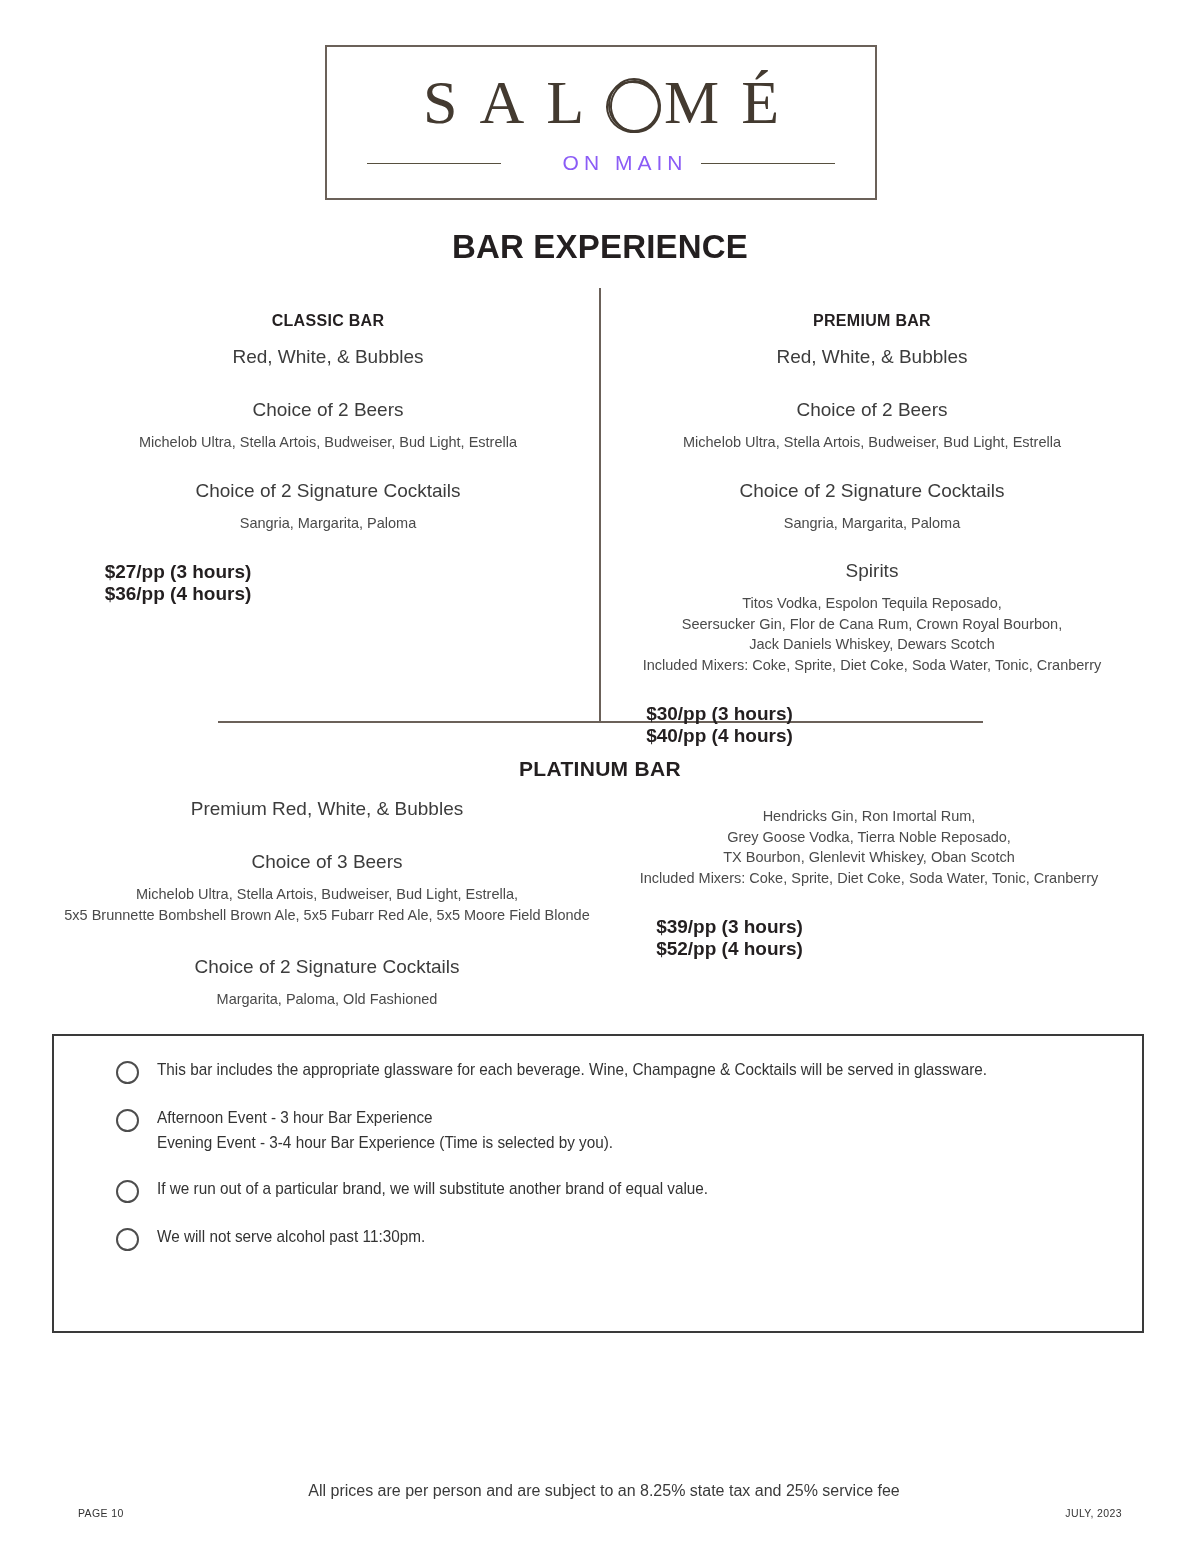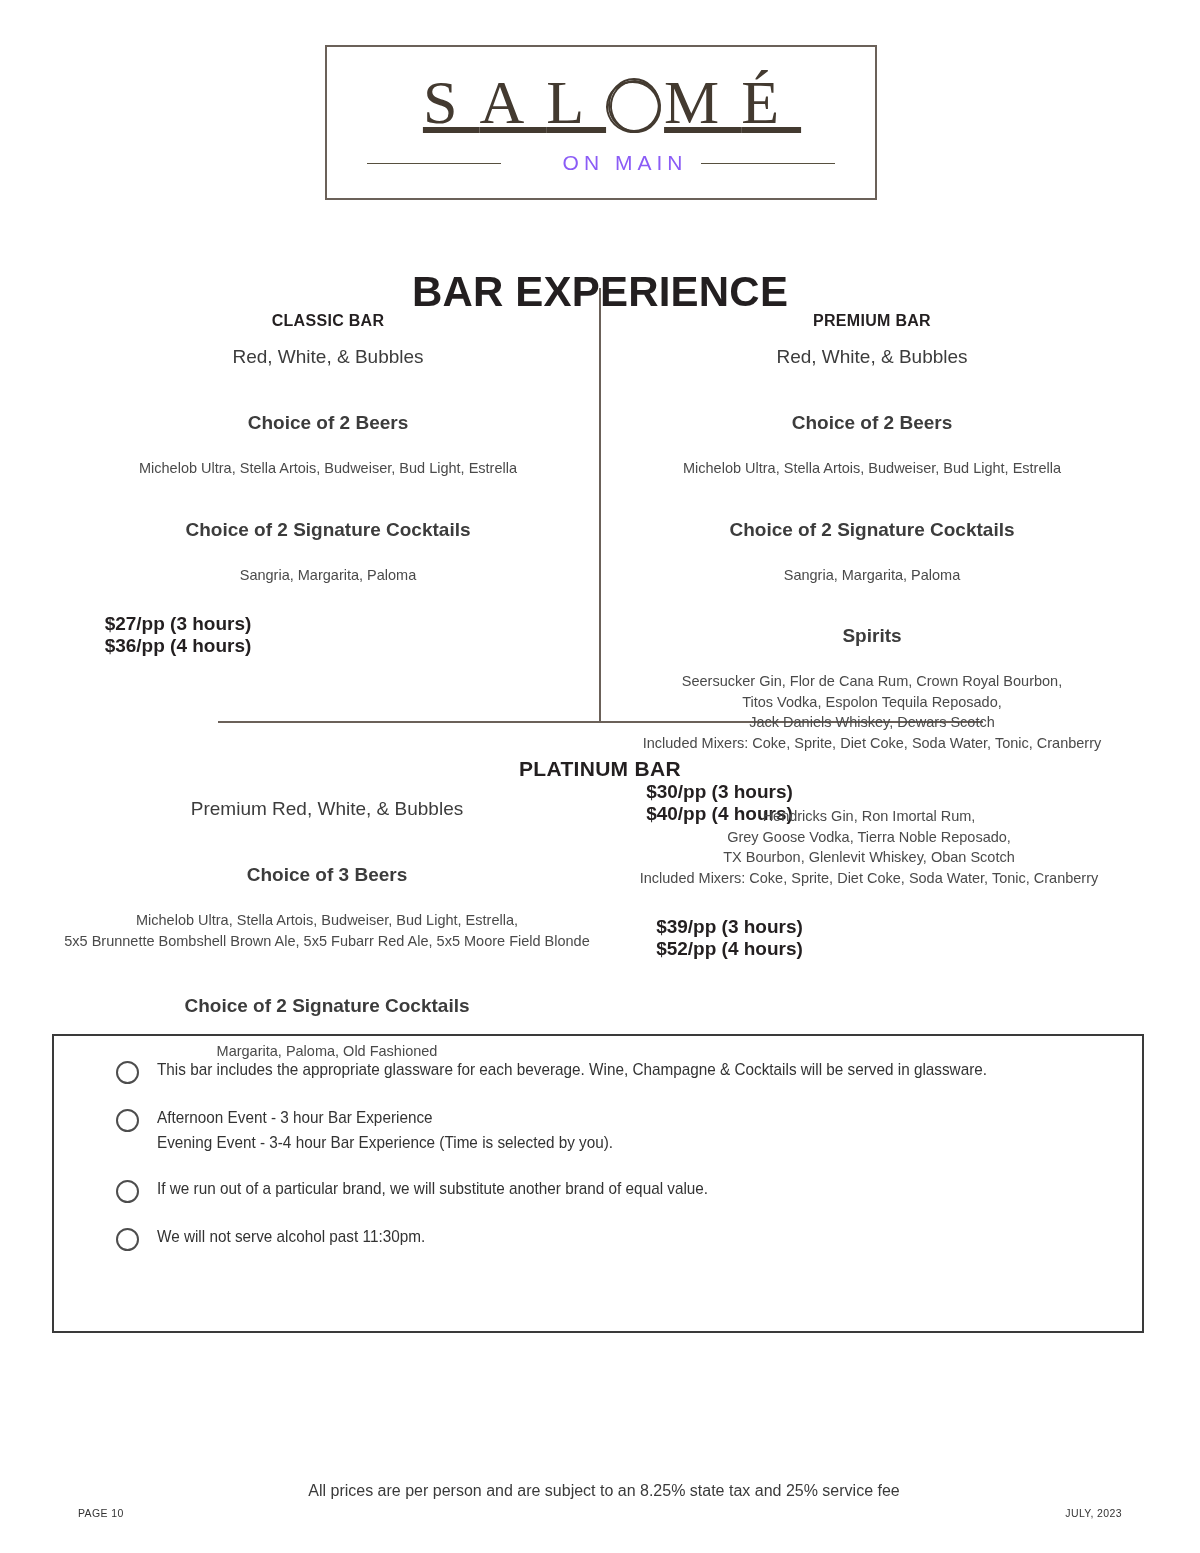--- a/index.html
+++ b/index.html
@@ -33,21 +33,20 @@
     right: 0;
     top: 24px;
     text-align: center;
     font-family: "Liberation Serif", serif;
     font-size: 62px;
     letter-spacing: 22px;
     text-indent: 22px;
     color: #433a30;
     line-height: 1;
     white-space: nowrap;
-    text-decoration: underline;
   }
   .logo-o {
     position: relative;
     display: inline-block;
     width: 58px;
     height: 58px;
     vertical-align: -12px;
   }
   .logo-o span {
     position: absolute;
@@ -82,25 +81,24 @@
     margin-left: 48px;
   }
 
   
   .page-title {
     position: absolute;
     left: 0;
     right: 0;
     top: 228px;
     text-align: center;
-    font-size: 42px;
+    font-size: 33px;
     font-weight: bold;
     letter-spacing: 0.2px;
     color: #231f20;
-    margin-top: 40px;
   }
 
   
   .v-divider {
     position: absolute;
     left: 599px;
     top: 288px;
     width: 2px;
     height: 434px;
     background: #6b6159;
@@ -127,22 +125,21 @@
   }
   .lead {
     font-size: 19px;
     font-weight: 400;
     color: #3c3c3c;
     margin: 0;
   }
   .grp-head {
     font-size: 19px;
     color: #3c3c3c;
-    margin: 16px;
-    font-weight: bold;
+    margin: 3px;
   }
   .grp-list {
     font-size: 14.5px;
     color: #4a4a4a;
     margin: 0;
     line-height: 1.42;
   }
   .price-row {
     display: flex;
     justify-content: center;
@@ -291,22 +288,22 @@
   <div class="grp-head">Choice of 2 Beers</div>
   <div class="sp-8"></div>
   <div class="grp-list">Michelob Ultra, Stella Artois, Budweiser, Bud Light, Estrella</div>
   <div class="sp-24"></div>
   <div class="grp-head">Choice of 2 Signature Cocktails</div>
   <div class="sp-8"></div>
   <div class="grp-list">Sangria, Margarita, Paloma</div>
   <div class="sp-24"></div>
   <div class="grp-head">Spirits</div>
   <div class="sp-8"></div>
+  <div class="grp-list">Titos Vodka, Espolon Tequila Reposado,</div>
   <div class="grp-list">Seersucker Gin, Flor de Cana Rum, Crown Royal Bourbon,</div>
-  <div class="grp-list">Titos Vodka, Espolon Tequila Reposado,</div>
   <div class="grp-list">Jack Daniels Whiskey, Dewars Scotch</div>
   <div class="grp-list">Included Mixers: Coke, Sprite, Diet Coke, Soda Water, Tonic, Cranberry</div>
   <div class="sp-28"></div>
   <div class="price-row">
     <span class="p" style="width:215px">$30/pp (3 hours)</span>
     <span class="p" style="width:215px">$40/pp (4 hours)</span>
   </div>
 </div>
 
 <div class="platinum-title">PLATINUM BAR</div>

